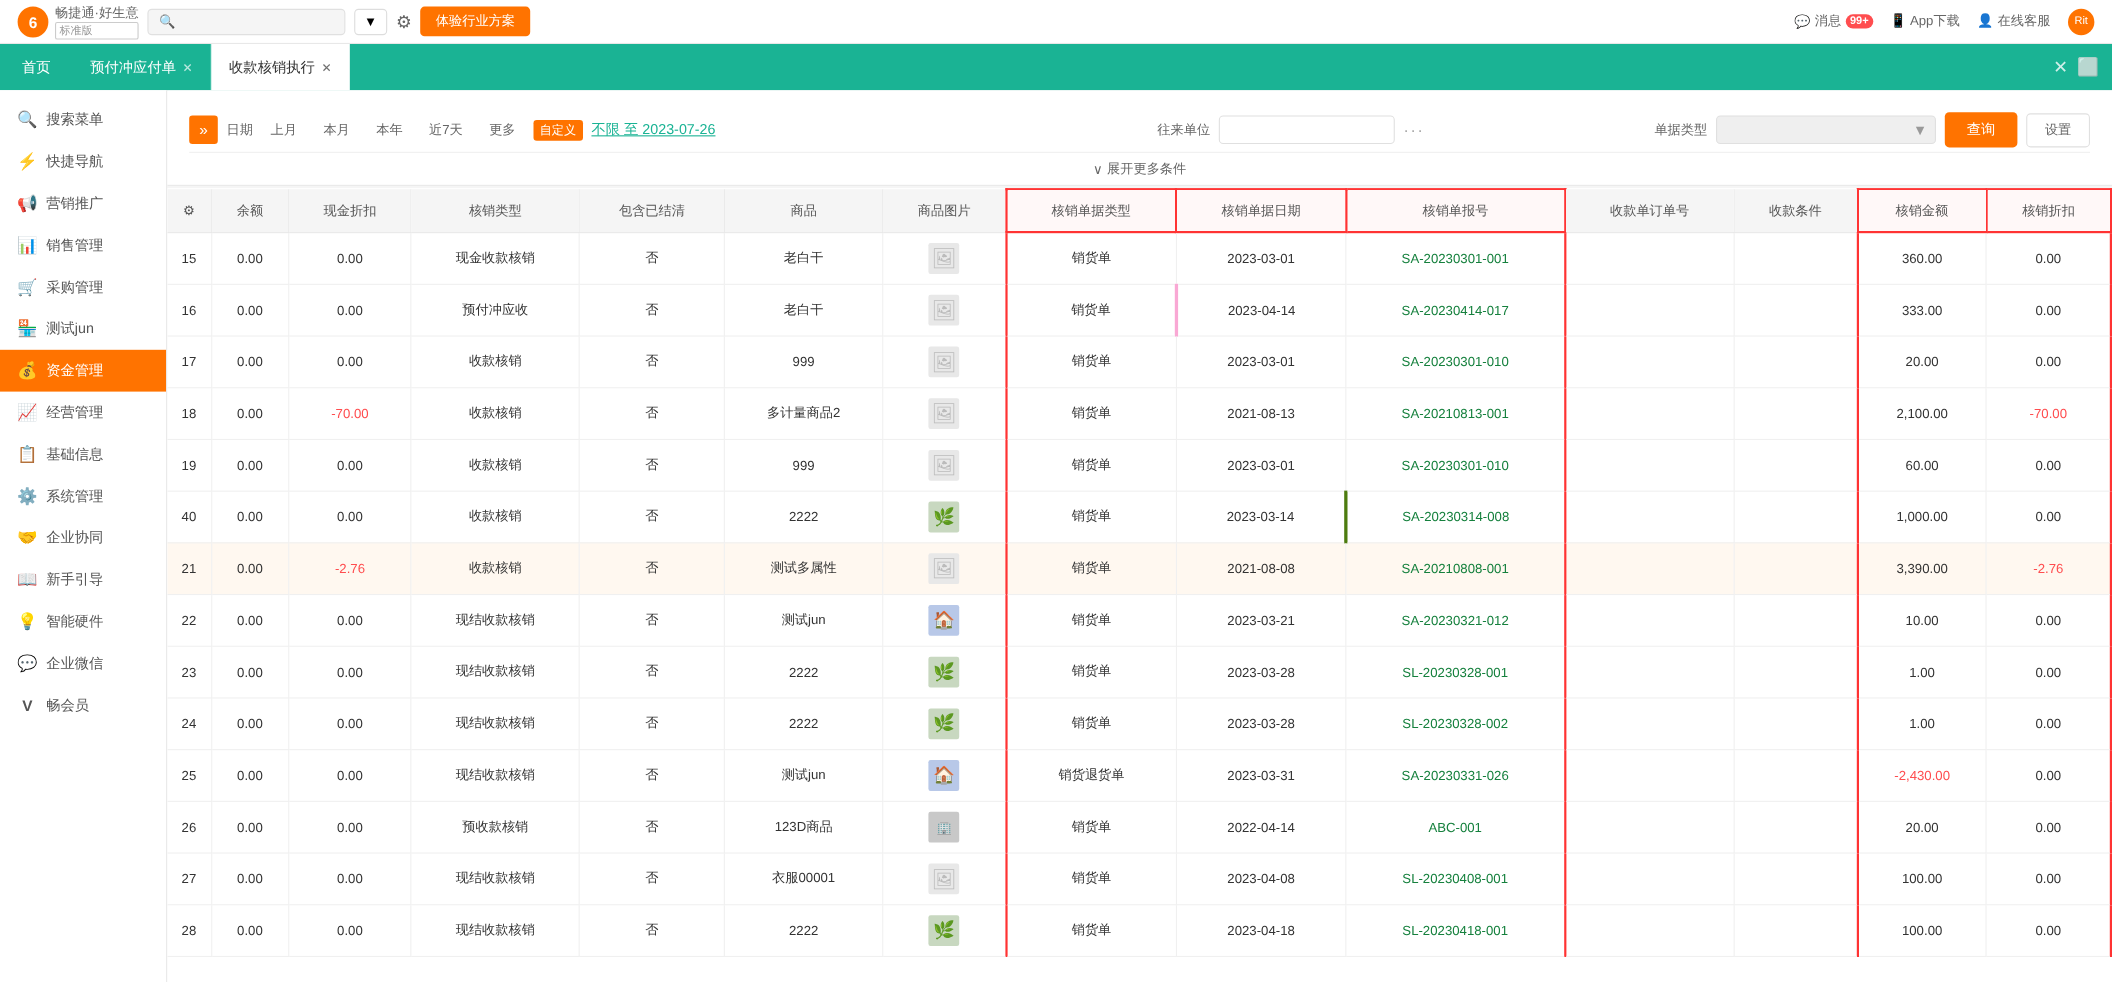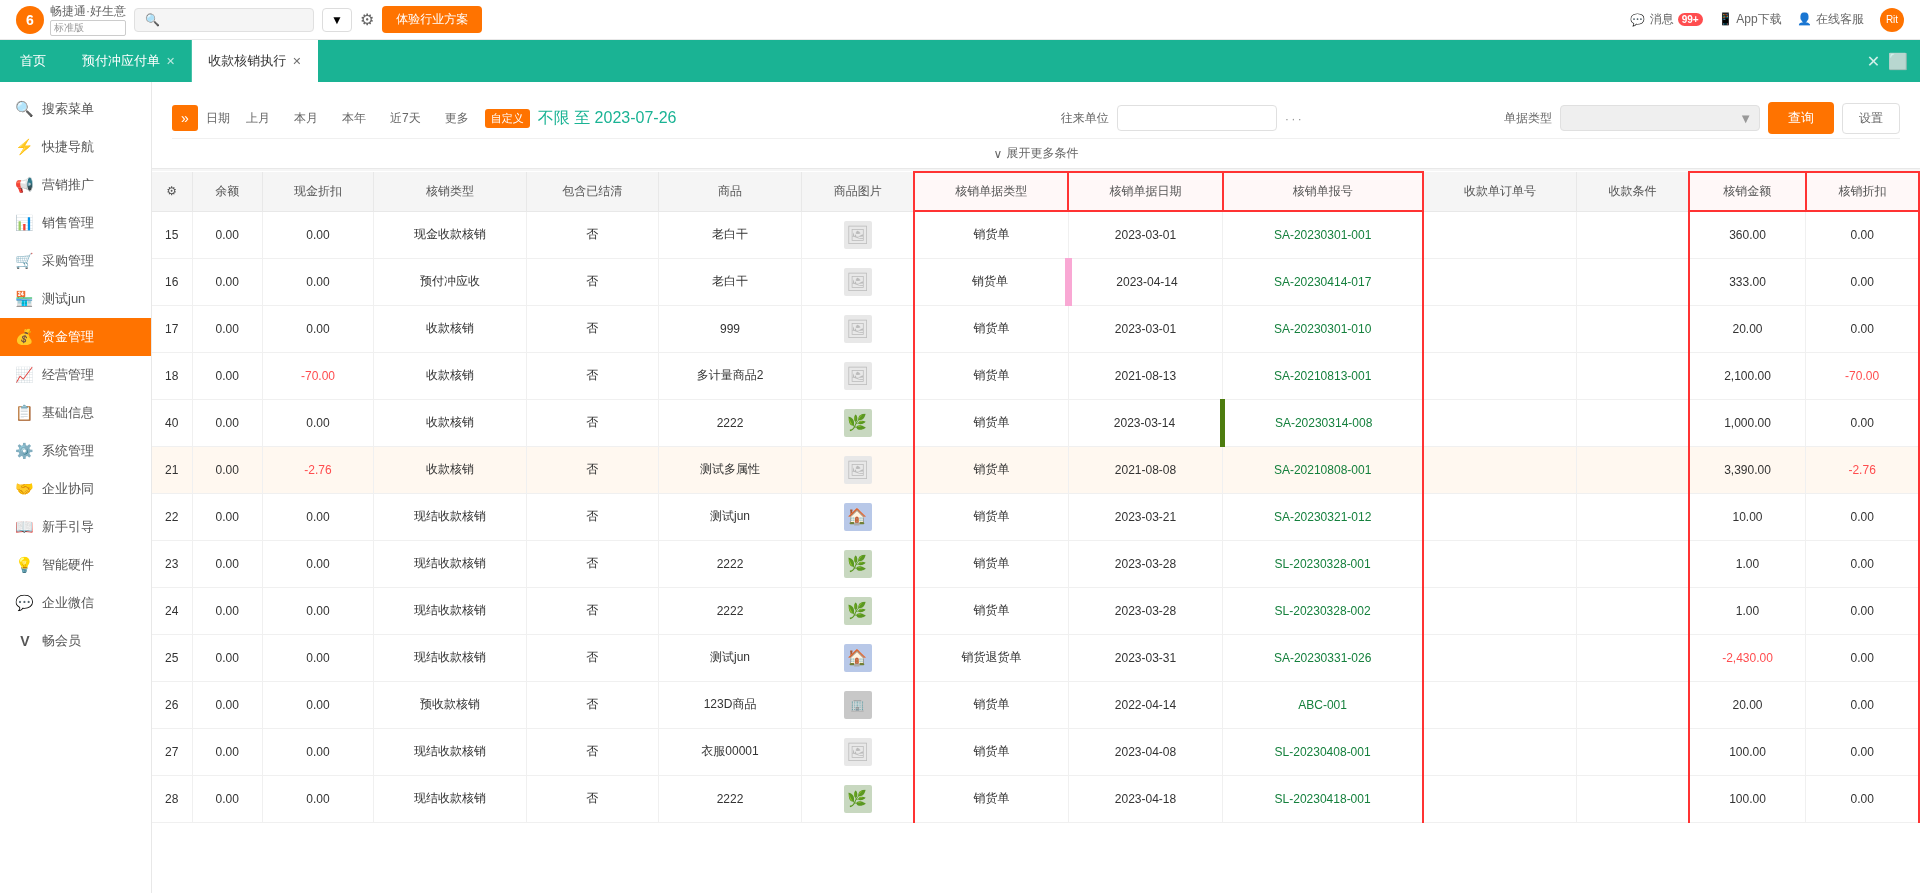--- a/index.html
+++ b/index.html
@@ -38,21 +38,21 @@
     .sidebar-item.active { background: #ff7300; color: white; border-radius: 0; }
     .sidebar-item .icon { width: 18px; height: 18px; display: flex; align-items: center; justify-content: center; font-size: 15px; }
 
     
     .main { flex: 1; display: flex; flex-direction: column; overflow: hidden; }
     .page-header { background: white; padding: 12px 20px 0; border-bottom: 1px solid #e8e8e8; }
     .page-title { font-size: 16px; font-weight: bold; color: #333; margin-bottom: 10px; }
     .filter-label { font-size: 12px; color: #666; }
     .filter-date-btn { padding: 3px 8px; font-size: 12px; color: #666; cursor: pointer; border: none; background: none; }
     .filter-date-btn.custom { background: #ff7300; color: white; border-radius: 3px; padding: 2px 6px; font-size: 11px; }
-    .filter-date-range { font-size: 16px; color: #1ab394; }
+    .filter-date-range { font-size: 13px; color: #1ab394; text-decoration: underline; }
     .filter-input { border: 1px solid #e0e0e0; border-radius: 4px; padding: 5px 10px; font-size: 12px; width: 160px; }
     .filter-dots { color: #999; letter-spacing: 2px; }
     .filter-select { border: 1px solid #e0e0e0; border-radius: 4px; padding: 5px 10px; font-size: 12px; min-width: 120px; }
     .query-btn { background: #ff7300; color: white; border: none; border-radius: 4px; padding: 7px 20px; font-size: 13px; cursor: pointer; }
     .settings-btn { background: white; color: #666; border: 1px solid #e0e0e0; border-radius: 4px; padding: 6px 16px; font-size: 12px; cursor: pointer; }
     .expand-more { display: flex; justify-content: center; padding: 6px; font-size: 12px; color: #666; cursor: pointer; border-top: 1px solid #f0f0f0; }
     .expand-more span { display: flex; align-items: center; gap: 4px; }
     .action-btn { background: none; border: none; color: #1ab394; font-size: 12px; cursor: pointer; display: flex; align-items: center; gap: 4px; }
 
     
@@ -280,21 +280,21 @@
     <td>16</td>
     <td>0.00</td>
     <td class="">0.00</td>
     <td>预付冲应收</td>
     <td>否</td>
     <td>老白干</td>
     <td><div class="img-placeholder" style="display:inline-flex;">
                   <span style="font-size:18px;color:#bbb;">🖼</span>
                 </div></td>
     <td style="border-left:2px solid #ff3333;border-right:1px solid #f0f0f0;">销货单</td>
-    <td style="border-left:7px solid #f9a8d4;border-right:1px solid #f0f0f0;">2023-04-14</td>
+    <td style="border-left:3px solid #f9a8d4;border-right:1px solid #f0f0f0;">2023-04-14</td>
     <td style="border-left:1px solid #f0f0f0;border-right:2px solid #ff3333;"><a class="link-text">SA-20230414-017</a></td>
     <td></td>
     <td></td>
     <td class="" style="border-left:2px solid #ff3333;border-right:1px solid #f0f0f0;">333.00</td>
     <td class="" style="border-left:1px solid #f0f0f0;border-right:2px solid #ff3333;">0.00</td>
   </tr>
             <tr>
     <td>17</td>
     <td>0.00</td>
     <td class="">0.00</td>
@@ -322,33 +322,51 @@
     <td><div class="img-placeholder" style="display:inline-flex;">
                   <span style="font-size:18px;color:#bbb;">🖼</span>
                 </div></td>
     <td style="border-left:2px solid #ff3333;border-right:1px solid #f0f0f0;">销货单</td>
     <td style="border-left:1px solid #f0f0f0;border-right:1px solid #f0f0f0;">2021-08-13</td>
     <td style="border-left:1px solid #f0f0f0;border-right:2px solid #ff3333;"><a class="link-text">SA-20210813-001</a></td>
     <td></td>
     <td></td>
     <td class="" style="border-left:2px solid #ff3333;border-right:1px solid #f0f0f0;">2,100.00</td>
     <td class="red-text" style="border-left:1px solid #f0f0f0;border-right:2px solid #ff3333;">-70.00</td>
+  </tr>
+            <tr>
+    <td>19</td>
+    <td>0.00</td>
+    <td class="">0.00</td>
+    <td>收款核销</td>
+    <td>否</td>
+    <td>999</td>
+    <td><div class="img-placeholder" style="display:inline-flex;">
+                  <span style="font-size:18px;color:#bbb;">🖼</span>
+                </div></td>
+    <td style="border-left:2px solid #ff3333;border-right:1px solid #f0f0f0;">销货单</td>
+    <td style="border-left:1px solid #f0f0f0;border-right:1px solid #f0f0f0;">2023-03-01</td>
+    <td style="border-left:1px solid #f0f0f0;border-right:2px solid #ff3333;"><a class="link-text">SA-20230301-010</a></td>
+    <td></td>
+    <td></td>
+    <td class="" style="border-left:2px solid #ff3333;border-right:1px solid #f0f0f0;">60.00</td>
+    <td class="" style="border-left:1px solid #f0f0f0;border-right:2px solid #ff3333;">0.00</td>
   </tr>
             <tr>
     <td>40</td>
     <td>0.00</td>
     <td class="">0.00</td>
     <td>收款核销</td>
     <td>否</td>
     <td>2222</td>
     <td><div class="img-thumbnail" style="display:inline-flex;">
                   <span style="font-size:16px;">🌿</span>
                 </div></td>
     <td style="border-left:2px solid #ff3333;border-right:1px solid #f0f0f0;">销货单</td>
-    <td style="border-left:1px solid #f0f0f0;border-right:5px solid #4d7c0f;">2023-03-14</td>
+    <td style="border-left:1px solid #f0f0f0;border-right:3px solid #4d7c0f;">2023-03-14</td>
     <td style="border-left:1px solid #f0f0f0;border-right:2px solid #ff3333;"><a class="link-text">SA-20230314-008</a></td>
     <td></td>
     <td></td>
     <td class="" style="border-left:2px solid #ff3333;border-right:1px solid #f0f0f0;">1,000.00</td>
     <td class="" style="border-left:1px solid #f0f0f0;border-right:2px solid #ff3333;">0.00</td>
   </tr>
             <tr class="highlighted">
     <td>21</td>
     <td>0.00</td>
     <td class="red-text">-2.76</td>

